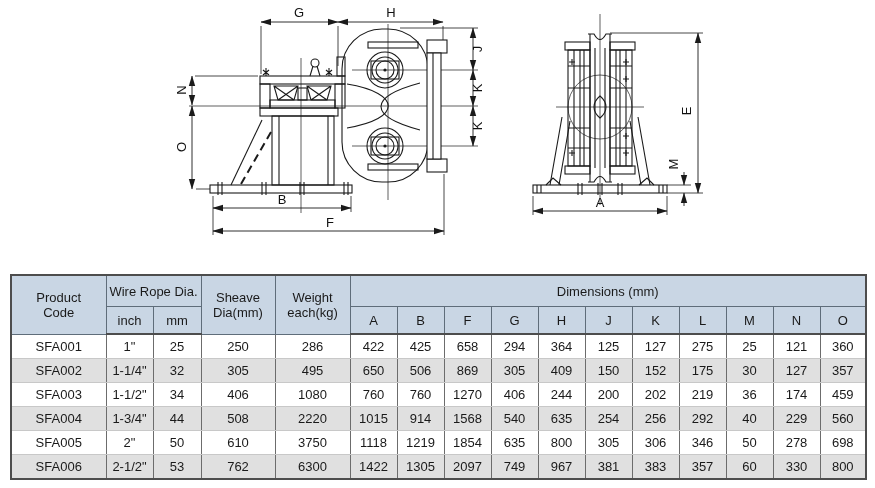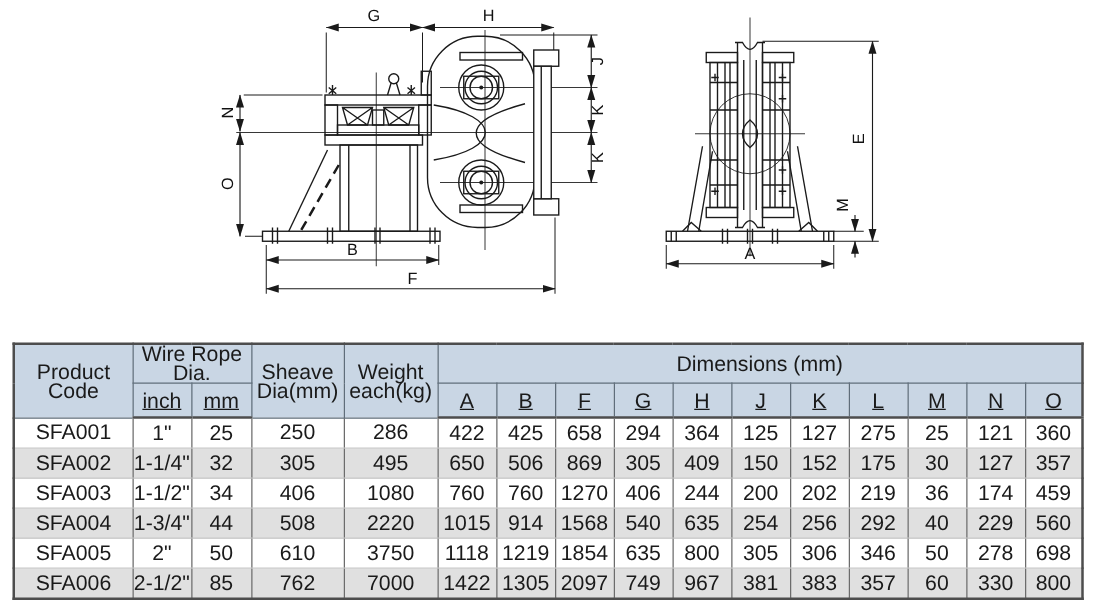--- a/index.html
+++ b/index.html
@@ -8,25 +8,25 @@
   .drawing-wrap{position:absolute;left:0;top:0;width:875px;height:260px;}
   svg text.dl{font-family:"Liberation Sans",sans-serif;font-size:13px;fill:#111;}
   .ln{stroke:#1a1a1a;stroke-width:1.1;fill:none;}
   .lnf{stroke:#1a1a1a;stroke-width:1.1;fill:#ffffff;}
   .cl{stroke:#1a1a1a;stroke-width:0.7;fill:none;}
   .dim{stroke:#1a1a1a;stroke-width:0.9;fill:none;}
   .ext{stroke:#1a1a1a;stroke-width:0.8;fill:none;}
   .dash{stroke:#1a1a1a;stroke-width:2;stroke-dasharray:8 5;fill:none;}
 
   table.spec{position:absolute;left:10px;top:274px;width:857px;border-collapse:collapse;
-             table-layout:fixed;border:2px solid #4d4d4d;font-size:17px;color:#1a1a1a;background:#fff;}
+             table-layout:fixed;border:2px solid #4d4d4d;font-size:13px;color:#1a1a1a;background:#fff;}
   table.spec th{background:#c9d6e4;border:1px solid #5f6d7a;font-weight:normal;
                 text-align:center;vertical-align:middle;white-space:pre-line;line-height:15px;padding:0;}
   table.spec tr.h1 th{height:30px;}
-  table.spec tr.h2 th{height:26px;border-bottom:2px solid #4d4d4d;text-decoration:underline;}
+  table.spec tr.h2 th{height:26px;border-bottom:2px solid #4d4d4d;}
   table.spec td{border-left:1px solid #6c6c6c;border-right:1px solid #6c6c6c;
                 border-top:1px solid #c8c8c8;border-bottom:1px solid #c8c8c8;
                 text-align:center;vertical-align:middle;height:23px;padding:0;}
   table.spec tr.alt td{background:#e0e0e0;margin-top:44px;}
 </style>
 </head>
 <body>
 
 <div class="screen">
 
@@ -325,23 +325,23 @@
         <td>305</td>
         <td>306</td>
         <td>346</td>
         <td>50</td>
         <td>278</td>
         <td>698</td>
       </tr>
       <tr class="alt">
         <td>SFA006</td>
         <td>2-1/2"</td>
-        <td>85</td>
+        <td>53</td>
         <td>762</td>
-        <td>7000</td>
+        <td>6300</td>
         <td>1422</td>
         <td>1305</td>
         <td>2097</td>
         <td>749</td>
         <td>967</td>
         <td>381</td>
         <td>383</td>
         <td>357</td>
         <td>60</td>
         <td>330</td>

